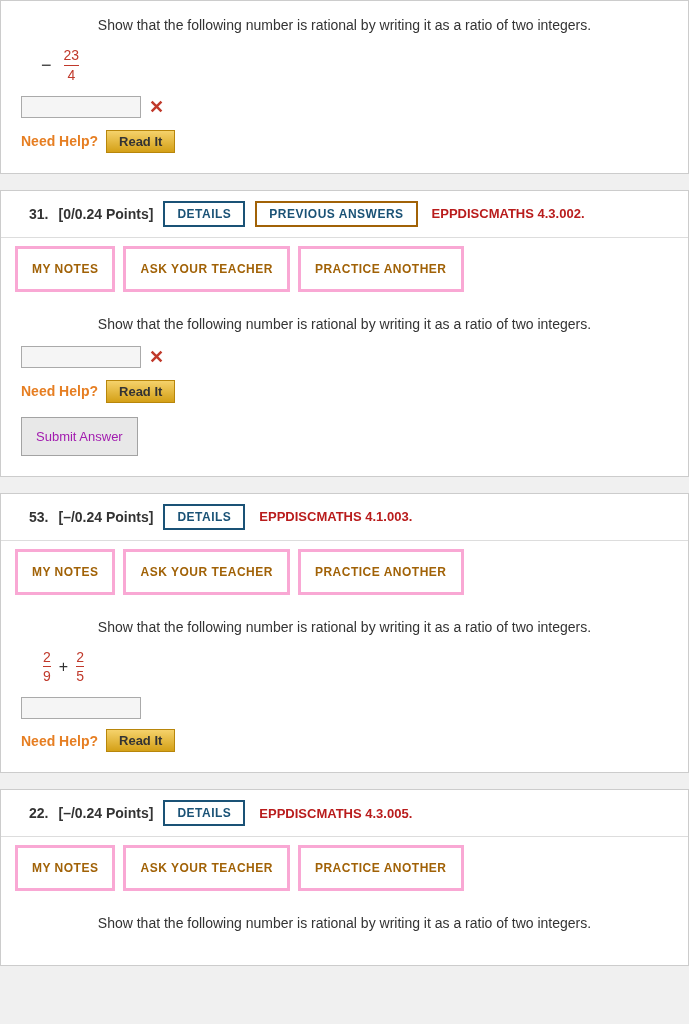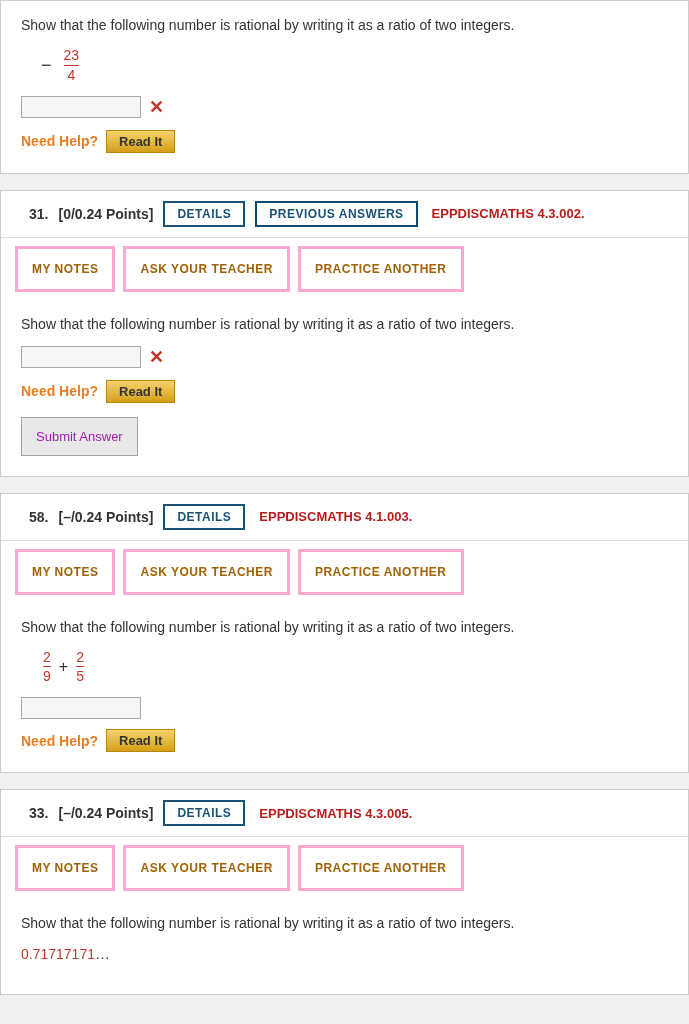--- a/index.html
+++ b/index.html
@@ -38,21 +38,21 @@
       background: #fff;
       color: #1a5276;
       font-weight: bold;
       font-size: 12px;
       padding: 4px 12px;
       cursor: pointer;
       letter-spacing: 0.5px;
     }
 
     .btn-prev-answers {
-      border: 2px solid #0c4a6e;
+      border: 2px solid #a16207;
       background: #fff;
       color: #1a5276;
       font-weight: bold;
       font-size: 12px;
       padding: 4px 12px;
       cursor: pointer;
       letter-spacing: 0.5px;
     }
 
     .problem-id {
@@ -83,20 +83,21 @@
 
     .problem-body {
       padding: 16px 20px 20px 20px;
       background: #fff;
     }
 
     .problem-statement {
       font-size: 14px;
       color: #333;
       margin-bottom: 14px;
+      text-align: center;
     }
 
     .math-value {
       color: #c0392b;
       font-size: 15px;
       margin-bottom: 12px;
     }
 
     .fraction {
       display: inline-flex;
@@ -269,21 +270,21 @@
       <button class="btn-read-it">Read It</button>
     </div>
     <div class="submit-row">
       <button class="btn-submit">Submit Answer</button>
     </div>
   </div>
 </div>
 
 <div class="problem-section">
   <div class="problem-header">
-    <span class="problem-number">58.</span>
+    <span class="problem-number">53.</span>
     <span class="problem-number">[–/0.24 Points]</span>
     <button class="btn-details">DETAILS</button>
     <span class="problem-id">EPPDISCMATHS 4.1.003.</span>
   </div>
   <div class="action-bar">
     <button class="btn-action">MY NOTES</button>
     <button class="btn-action">ASK YOUR TEACHER</button>
     <button class="btn-action">PRACTICE ANOTHER</button>
   </div>
   <div class="problem-body">
@@ -302,29 +303,26 @@
     <input class="blank-input" type="text" style="">
     <div class="need-help-row">
       <span class="need-help-label">Need Help?</span>
       <button class="btn-read-it">Read It</button>
     </div>
   </div>
 </div>
 
 <div class="problem-section">
   <div class="problem-header">
-    <span class="problem-number">33.</span>
+    <span class="problem-number">22.</span>
     <span class="problem-number">[–/0.24 Points]</span>
     <button class="btn-details">DETAILS</button>
     <span class="problem-id">EPPDISCMATHS 4.3.005.</span>
   </div>
   <div class="action-bar">
     <button class="btn-action">MY NOTES</button>
     <button class="btn-action">ASK YOUR TEACHER</button>
     <button class="btn-action">PRACTICE ANOTHER</button>
   </div>
   <div class="problem-body">
     <p class="problem-statement">Show that the following number is rational by writing it as a ratio of two integers.</p>
-    <div class="math-value">
-      <span class="decimal-value">0.71717171</span><span class="ellipsis">…</span>
-    </div>
   </div>
 </div>
 
 </body></html>

